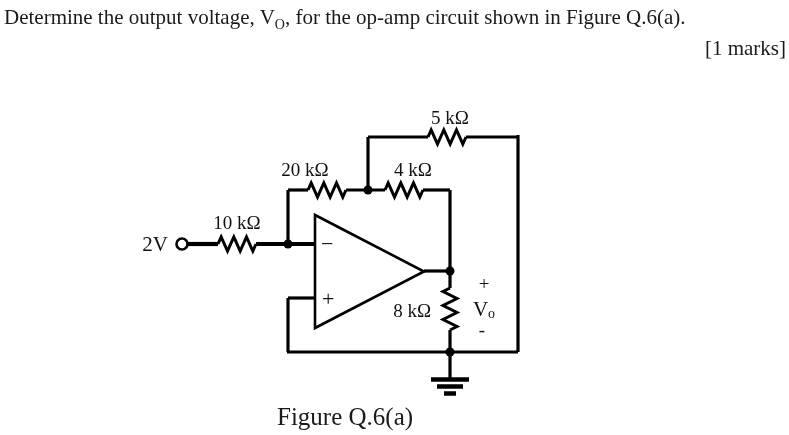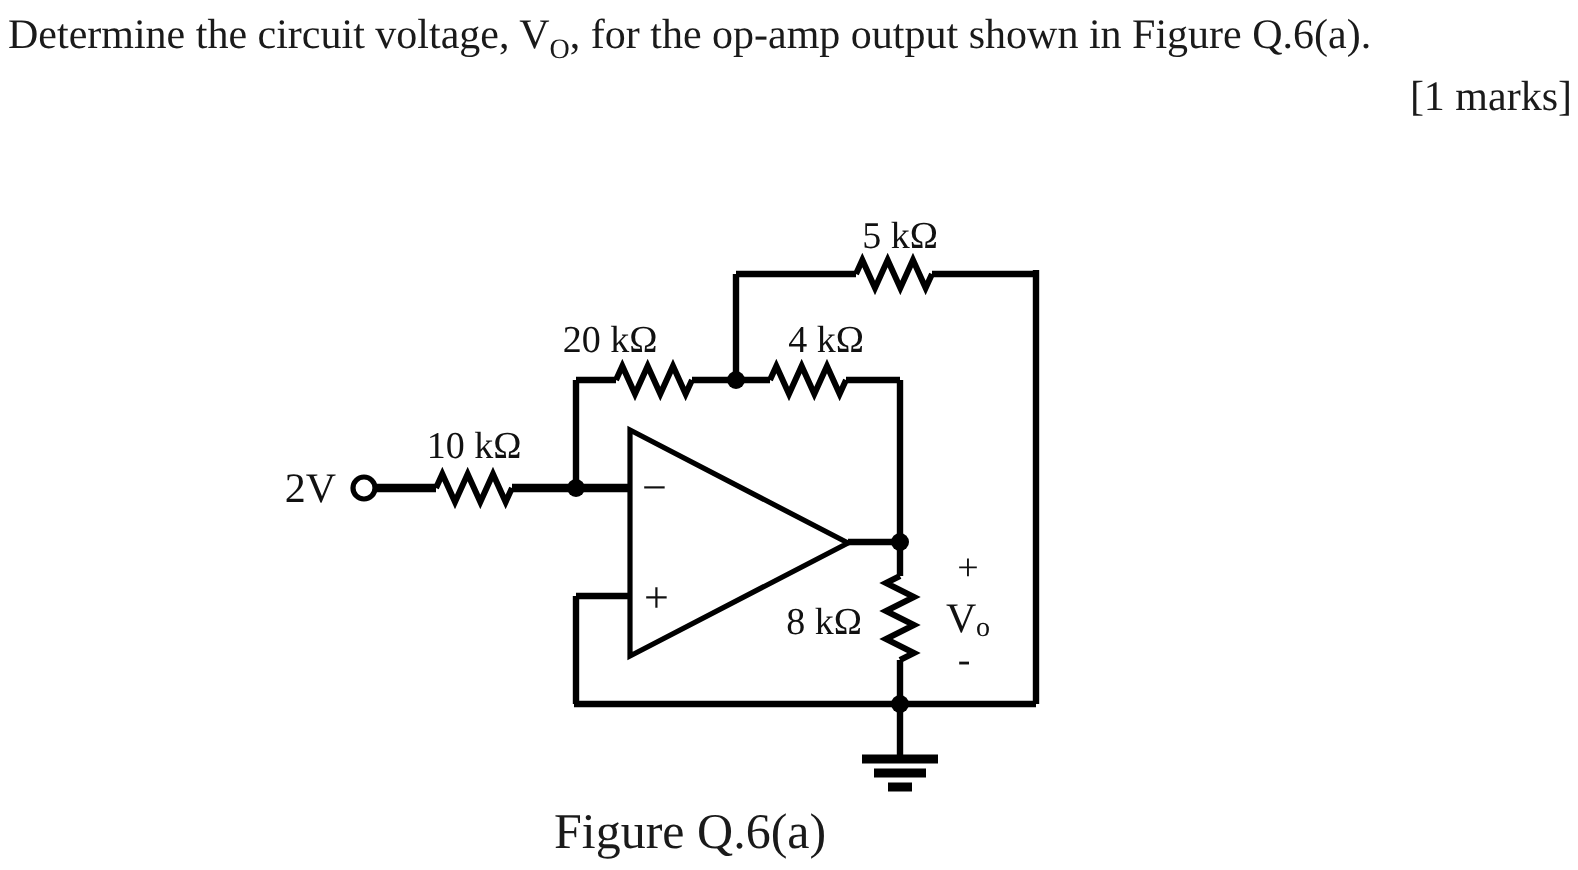--- a/index.html
+++ b/index.html
@@ -49,21 +49,21 @@
     fill: #111111;
   }
   .rlabel { font-size: 19px; }
   .biglabel { font-size: 21px; }
   .opsign { font-size: 22px; }
   .outsign { font-size: 19px; }
 </style>
 </head>
 <body>
 
-<div class="question-line"><span>Determine the circuit voltage, V</span><sub>O</sub><span>, for the op-amp output shown in Figure Q.6(a).</span></div>
+<div class="question-line"><span>Determine the output voltage, V</span><sub>O</sub><span>, for the op-amp circuit shown in Figure Q.6(a).</span></div>
 
 <div class="marks-line">[1 marks]</div>
 
 <svg class="circuit" width="789" height="435" viewBox="0 0 789 435">
 
   <g stroke="#000" fill="none">
 
     <path d="M 188 244 H 218" stroke-width="4.2"></path>
     <path d="M 256 244 H 315" stroke-width="4.2"></path>
 

